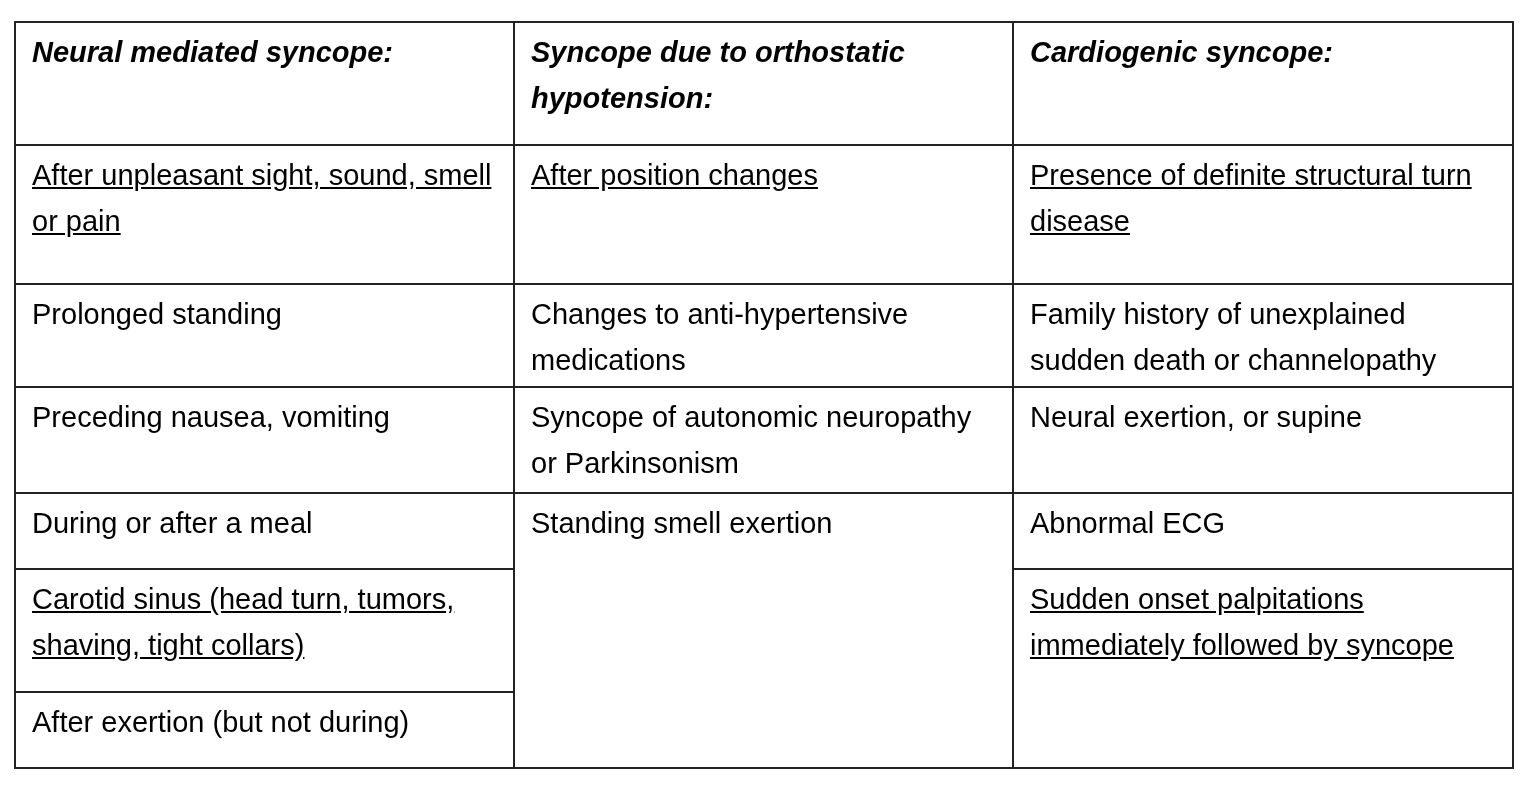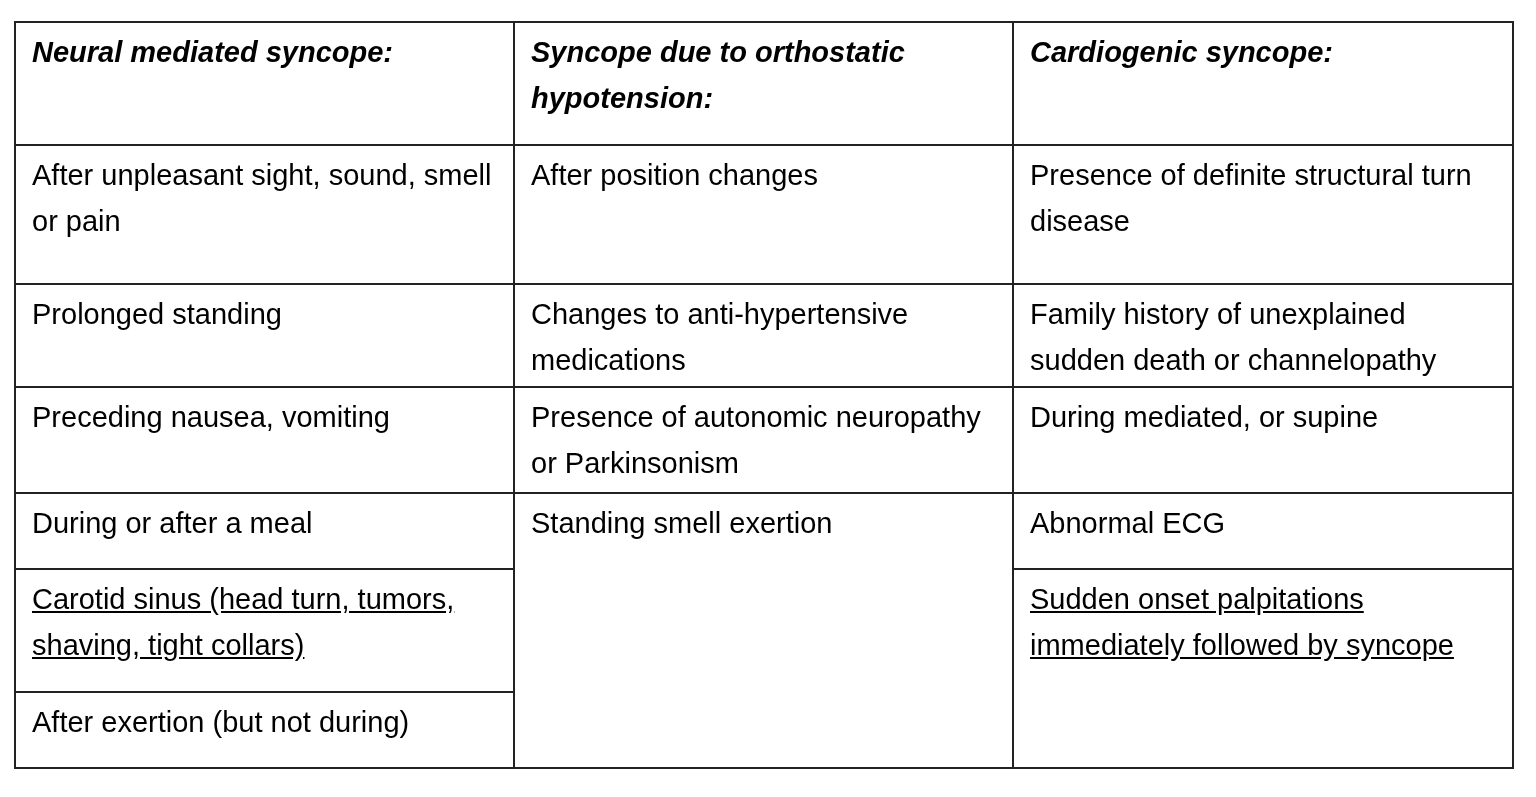--- a/index.html
+++ b/index.html
@@ -4,21 +4,21 @@
 <style>
   html, body { margin: 0; padding: 0; background: #ffffff; }
   body { width: 1536px; height: 797px; position: relative; overflow: hidden;
          font-family: "Liberation Sans", "DejaVu Sans", sans-serif; color: #000; }
   table { position: absolute; left: 14px; top: 21px; width: 1498px; height: 748px;
           border-collapse: collapse; table-layout: fixed; }
   td { border: 2px solid #222; vertical-align: top; padding: 6px 16px 0 16px;
        font-size: 29px; line-height: 46px; box-sizing: border-box; }
   td.head { font-weight: bold; font-style: italic; }
   col.c1 { width: 499px; } col.c2 { width: 499px; } col.c3 { width: 500px; }
-  tr.r0 { height: 120px; margin-left: 30px; } tr.r1 { height: 136px; } tr.r2 { height: 89px; }
+  tr.r0 { height: 120px; margin-left: 30px; } tr.r1 { height: 136px; text-decoration: underline; } tr.r2 { height: 89px; }
   tr.r3 { height: 104px; } tr.r4 { height: 74px; margin-left: 44px; } tr.r5 { height: 120px; text-decoration: underline; } tr.r6 { height: 74px; }
 </style>
 </head>
 <body>
 
 <table>
   <colgroup>
       <col class="c1">
       <col class="c2">
       <col class="c3">
@@ -34,22 +34,22 @@
     <td>After position changes</td>
     <td>Presence of definite structural turn disease</td>
   </tr>
   <tr class="r2">
     <td>Prolonged standing</td>
     <td>Changes to anti-hypertensive medications</td>
     <td>Family history of unexplained sudden death or channelopathy</td>
   </tr>
   <tr class="r3">
     <td>Preceding nausea, vomiting</td>
-    <td>Presence of autonomic neuropathy or Parkinsonism</td>
-    <td>During mediated, or supine</td>
+    <td>Syncope of autonomic neuropathy or Parkinsonism</td>
+    <td>Neural exertion, or supine</td>
   </tr>
   <tr class="r4">
     <td>During or after a meal</td>
     <td rowspan="3">Standing smell exertion</td>
     <td>Abnormal ECG</td>
   </tr>
   <tr class="r5">
     <td>Carotid sinus (head turn, tumors, shaving, tight collars)</td>
     <td rowspan="2">Sudden onset palpitations immediately followed by syncope</td>
   </tr>

